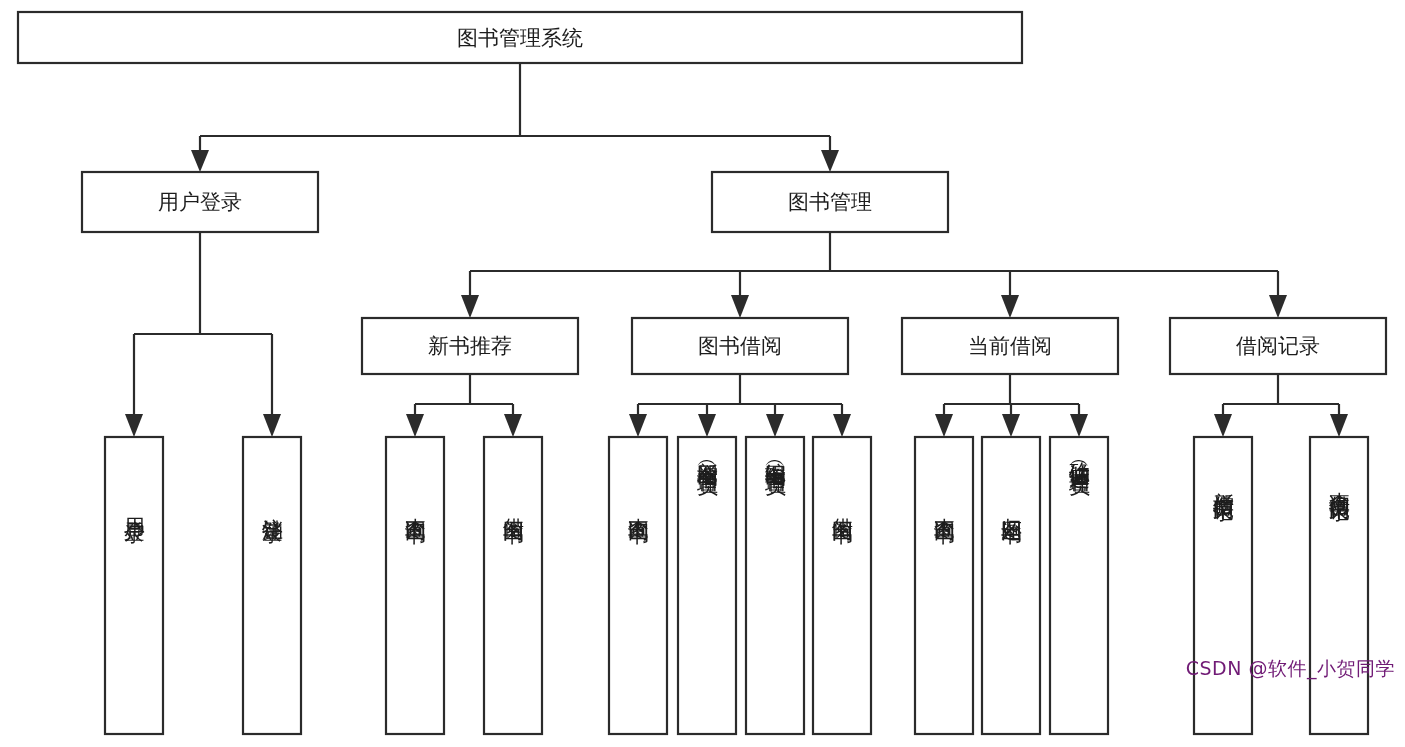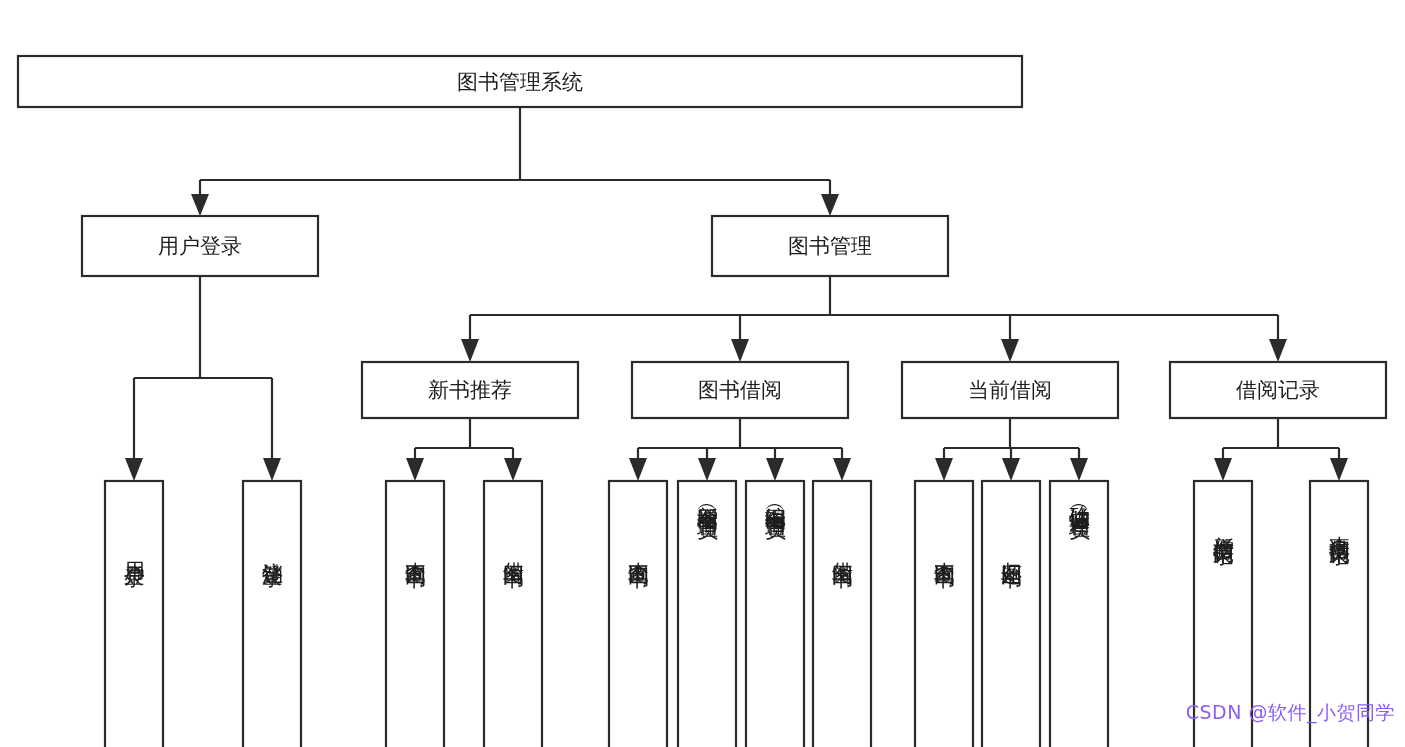--- a/index.html
+++ b/index.html
@@ -11,21 +11,20 @@
     width: 1405px;
     height: 747px;
     font-family: "DejaVu Sans", "Liberation Sans", sans-serif;
     overflow: hidden;
   }
   #diagram-root {
     position: relative;
     width: 1405px;
     height: 688px;
     background: #ffffff;
-    margin-top: 44px;
   }
   svg#flow-svg {
     position: absolute;
     top: 0;
     left: 0;
     width: 1405px;
     height: 747px;
     display: block;
   }
   .node-box {
@@ -66,21 +65,21 @@
     color: #1d1d1d;
     letter-spacing: 2px;
     white-space: nowrap;
   }
   #watermark {
     position: absolute;
     right: 10px;
     bottom: 6px;
     font-family: "DejaVu Sans", "Liberation Sans", sans-serif;
     font-size: 19px;
-    color: #8b5cf6;
+    color: #701a75;
     letter-spacing: 0.5px;
     white-space: nowrap;
     pointer-events: none;
   }
 </style>
 </head>
 <body>
 
 <div id="diagram-root">
 

